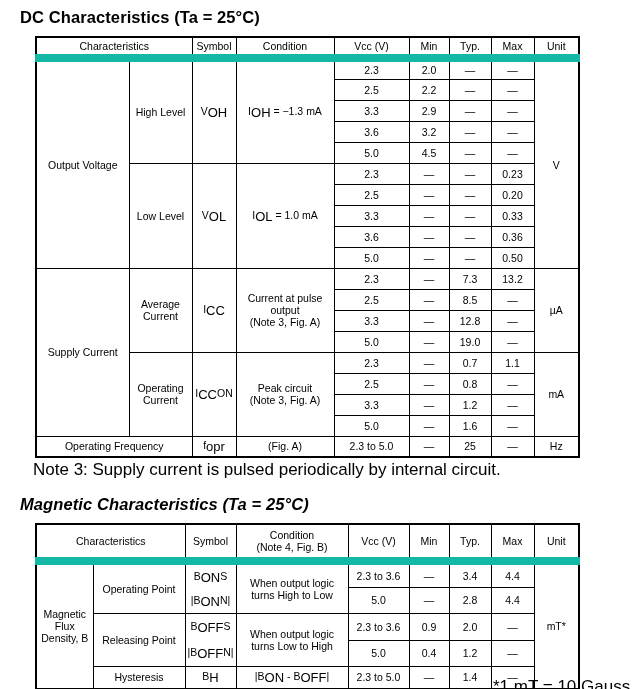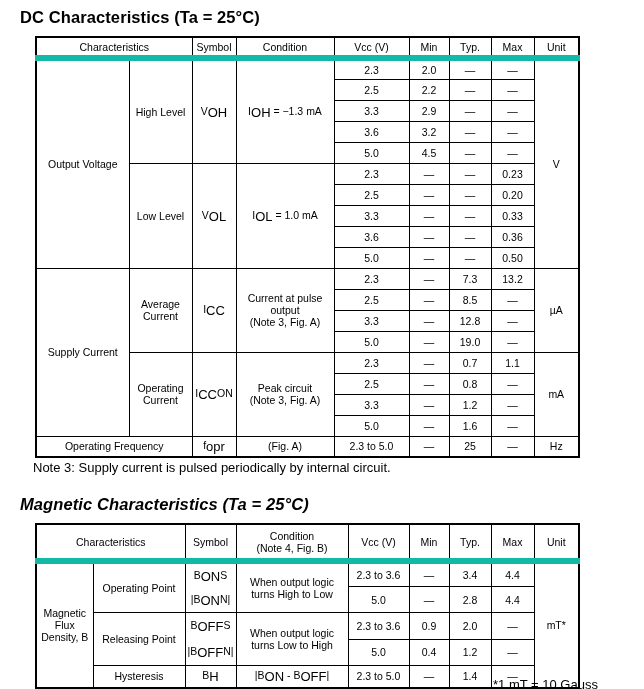--- a/index.html
+++ b/index.html
@@ -1,22 +1,22 @@
 <!DOCTYPE html>
 <html><head>
 <meta charset="utf-8">
 <style>
   html, body { margin: 0; padding: 0; background: #ffffff; }
   body { width: 644px; height: 689px; position: relative; font-family: "Liberation Sans", sans-serif; color: #000; overflow: hidden; }
   .h1 { position: absolute; left: 20px; font-weight: bold; font-size: 16.5px; letter-spacing: 0.1px; }
   table { position: absolute; left: 35px; border-collapse: collapse; border: 2.5px solid #000; font-size: 10.5px; table-layout: fixed; }
   td { border: 1px solid #000; text-align: center; vertical-align: middle; padding: 0 2px; line-height: 12px; }
-  tr.hdr td { border-bottom: 6px solid #14b8a6; }
+  tr.hdr td { border-bottom: 8px solid #14b8a6; }
   sub.s, .sub { font-size: 13px; vertical-align: -2px; }
-  .note { position: absolute; font-size: 13px; }
+  .note { position: absolute; font-size: 17px; }
 </style>
 </head>
 <body>
 
 <div class="h1" style="top:8px;">DC Characteristics (Ta = 25°C)</div>
 
 <table style="top:36px; width:543px;">
   <colgroup>
     <col style="width:93px">
       <col style="width:63px">

